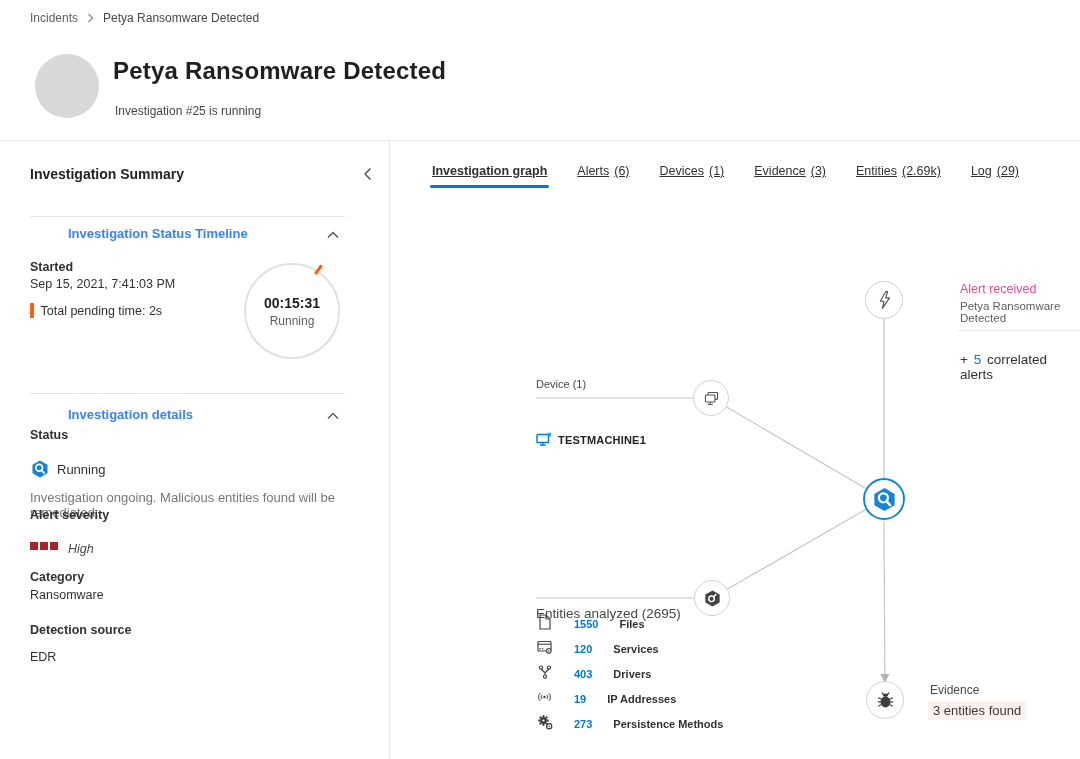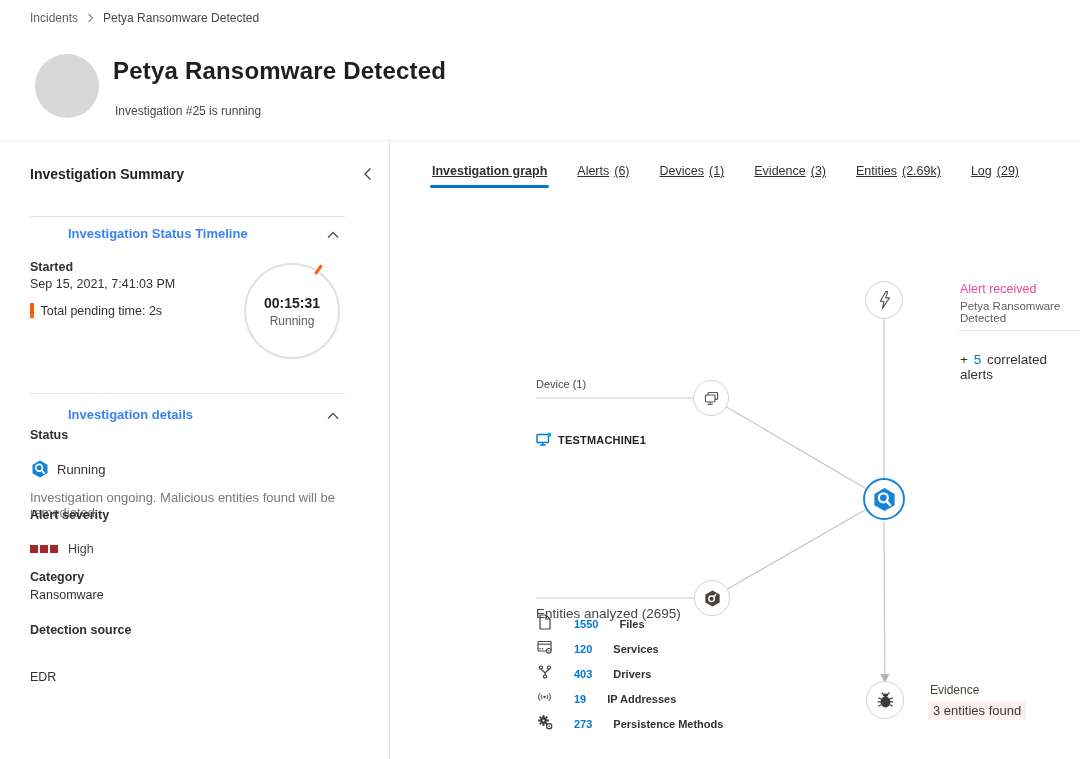--- a/index.html
+++ b/index.html
@@ -28,21 +28,21 @@
   .pending { position:absolute; left:30px; top:303px; display:flex; align-items:center; }
   .pending-bar { width:3.5px; height:15px; background:#f7630c; margin-right:7px; }
   .pending-text { font-size:12.5px; color:#323130; }
   .timer-circle { position:absolute; left:244px; top:263px; width:96px; height:96px; border:2px solid #e2e0df; border-radius:50%; display:flex; flex-direction:column; align-items:center; justify-content:center; background:#fff; }
   .timer-value { font-size:14px; font-weight:700; color:#201f1e; }
   .timer-status { font-size:12px; color:#605e5c; margin-top:3px; }
   .timer-tick { position:absolute; left:317px; top:264px; width:2.5px; height:11px; background:#f7630c; transform:rotate(36deg); border-radius:1px; }
   .status-row { position:absolute; left:30px; top:459px; display:flex; align-items:center; gap:7px; }
   .status-text { font-size:13px; color:#323130; }
   .status-desc { position:absolute; left:30px; top:490px; width:330px; font-size:13px; color:#797775; }
-  .severity-row { position:absolute; left:30px; top:542px; display:flex; align-items:center; }
+  .severity-row { position:absolute; left:30px; top:542px; display:flex; align-items:flex-start;font-style:italic; }
   .sev-sq { width:8px; height:8px; background:#a4262c; margin-right:2px; }
   .severity-row .sev-text { font-size:12.5px; color:#484644; margin-left:8px; }
 
   
   .tabs { position:absolute; left:432px; top:164px; display:flex; gap:30px; font-size:12.5px; color:#323130;text-decoration:underline; }
   .tab { position:relative; display:flex; gap:5px; padding-bottom:10px; cursor:pointer; white-space:nowrap; }
   .tab.active { font-weight:700; }
   .tab.active::after { content:""; position:absolute; left:-2px; right:-2px; bottom:0; height:3px; background:#0078d4; border-radius:2px; }
 
   
@@ -137,21 +137,21 @@
     <div class="sev-sq"></div>
     <div class="sev-sq"></div>
     <div class="sev-sq"></div>
     <span class="sev-text">High</span>
   </div>
 
   <div class="lbl" style="top:570px">Category</div>
   <div class="val" style="top:588px">Ransomware</div>
 
   <div class="lbl" style="top:623px">Detection source</div>
-  <div class="val" style="top:670px">EDR</div>
+  <div class="val" style="top:650px">EDR</div>
 
   <div class="tabs">
     <div class="tab active">
         <span>Investigation graph</span>
       </div>
     <div class="tab">
         <span>Alerts</span>
         <span>(6)</span>
       </div>
     <div class="tab">

